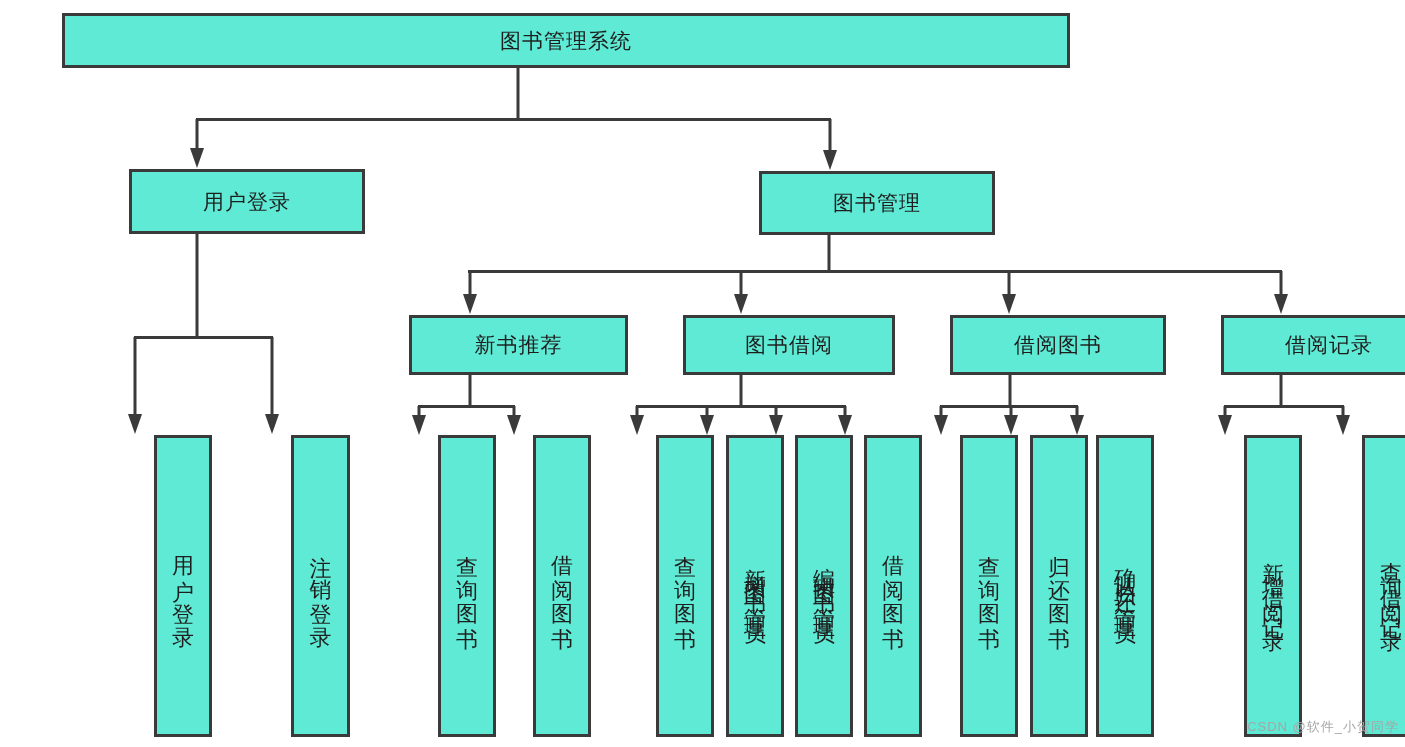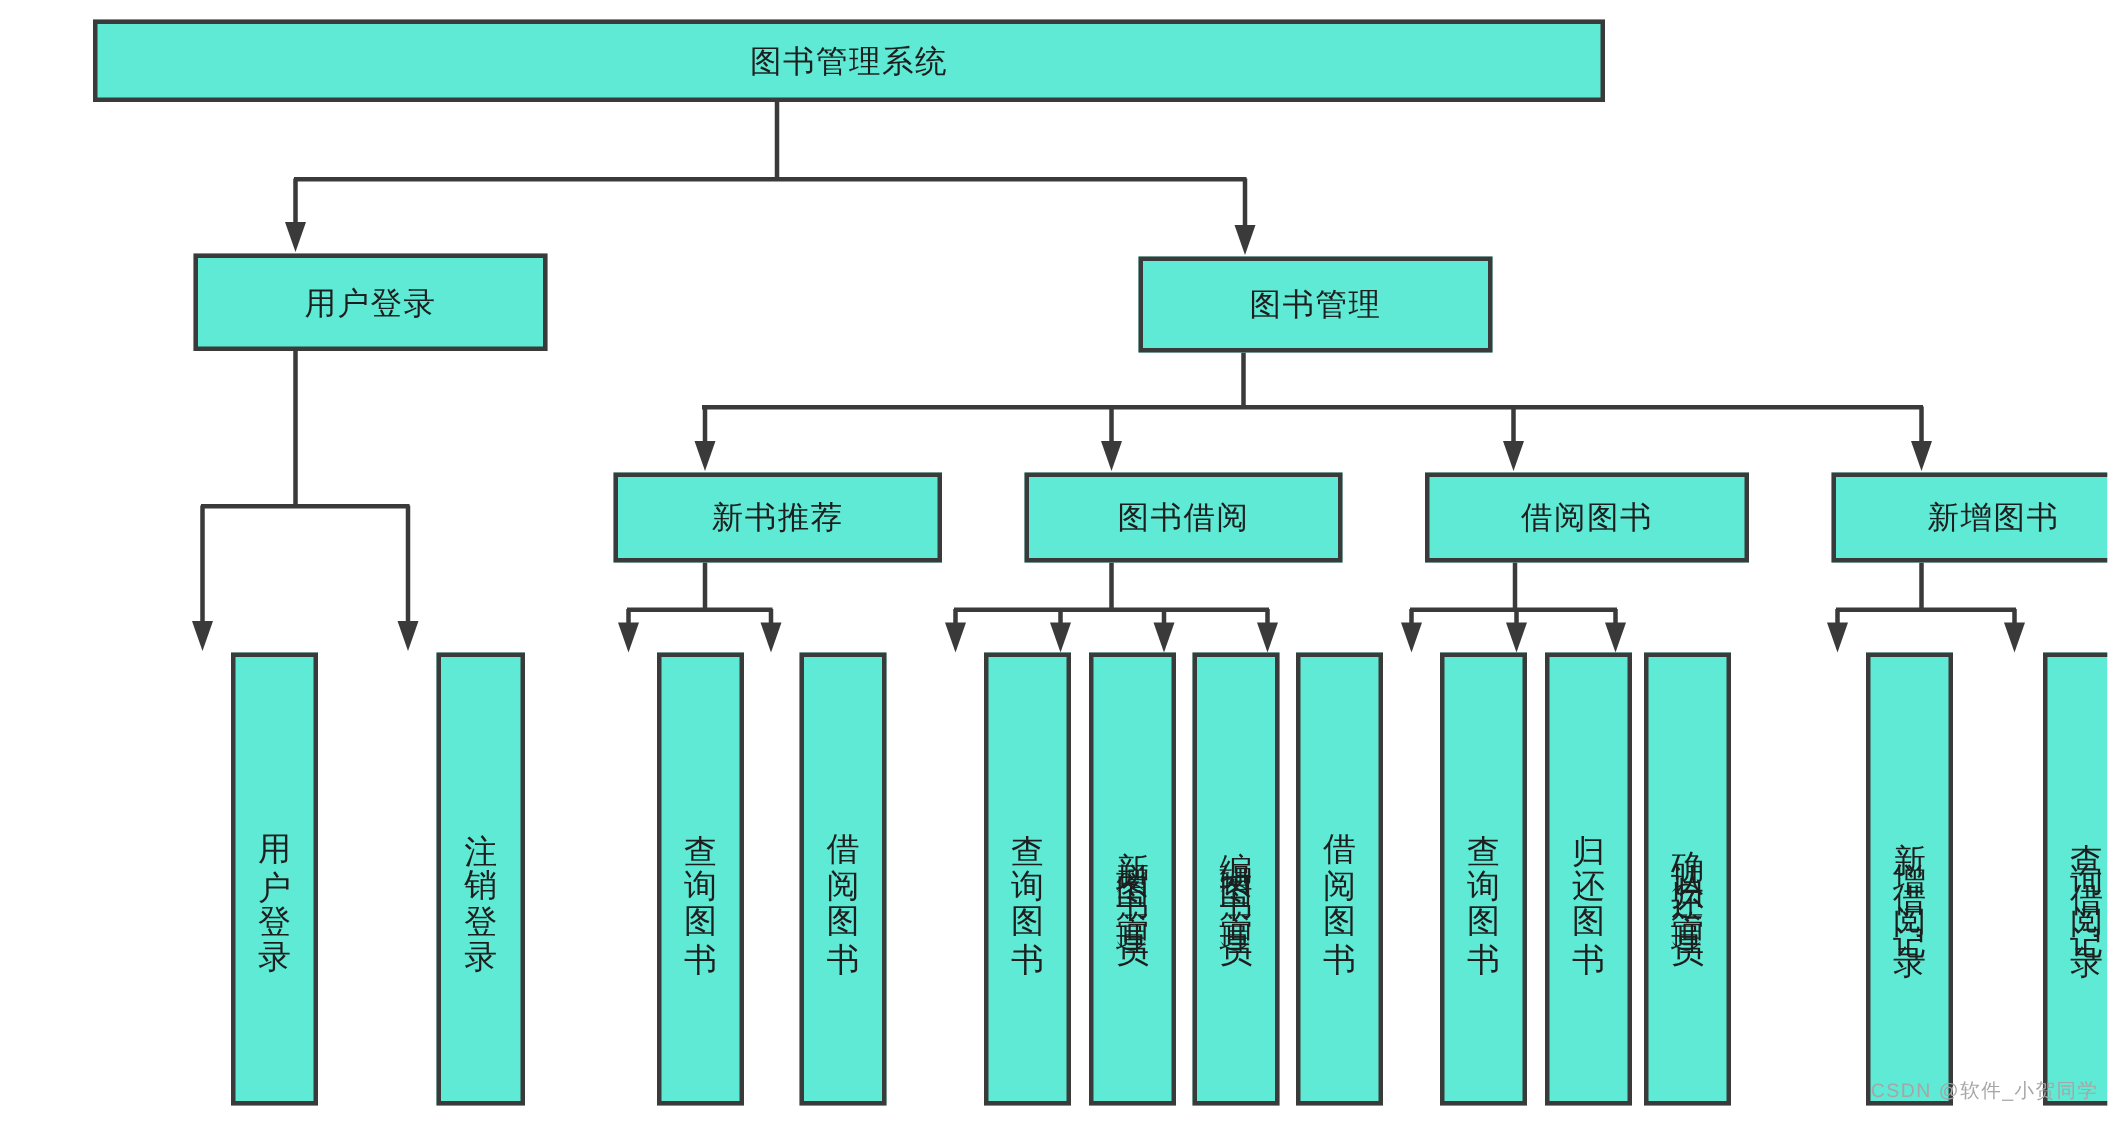--- a/index.html
+++ b/index.html
@@ -100,21 +100,21 @@
   <div class="node" style="left:711px;top:171px;width:236px;height:64px;">
     <span class="hlabel">图书管理</span>
   </div>
   <div class="node" style="left:635px;top:315px;width:212px;height:60px;font-family:Liberation Mono, monospace;">
     <span class="hlabel">图书借阅</span>
   </div>
   <div class="node" style="left:902px;top:315px;width:216px;height:60px;">
     <span class="hlabel">借阅图书</span>
   </div>
   <div class="node" style="left:1173px;top:315px;width:216px;height:60px;">
-    <span class="hlabel">新增图书</span>
+    <span class="hlabel">借阅记录</span>
   </div>
 
   <div class="node vbox" style="left:106px;">
     <span class="vlabel ls4">用户登录</span>
   </div>
   <div class="node vbox" style="left:243px;width:59px;">
     <span class="vlabel ls4">注销登录</span>
   </div>
 
   <div class="node vbox" style="left:390px;">

